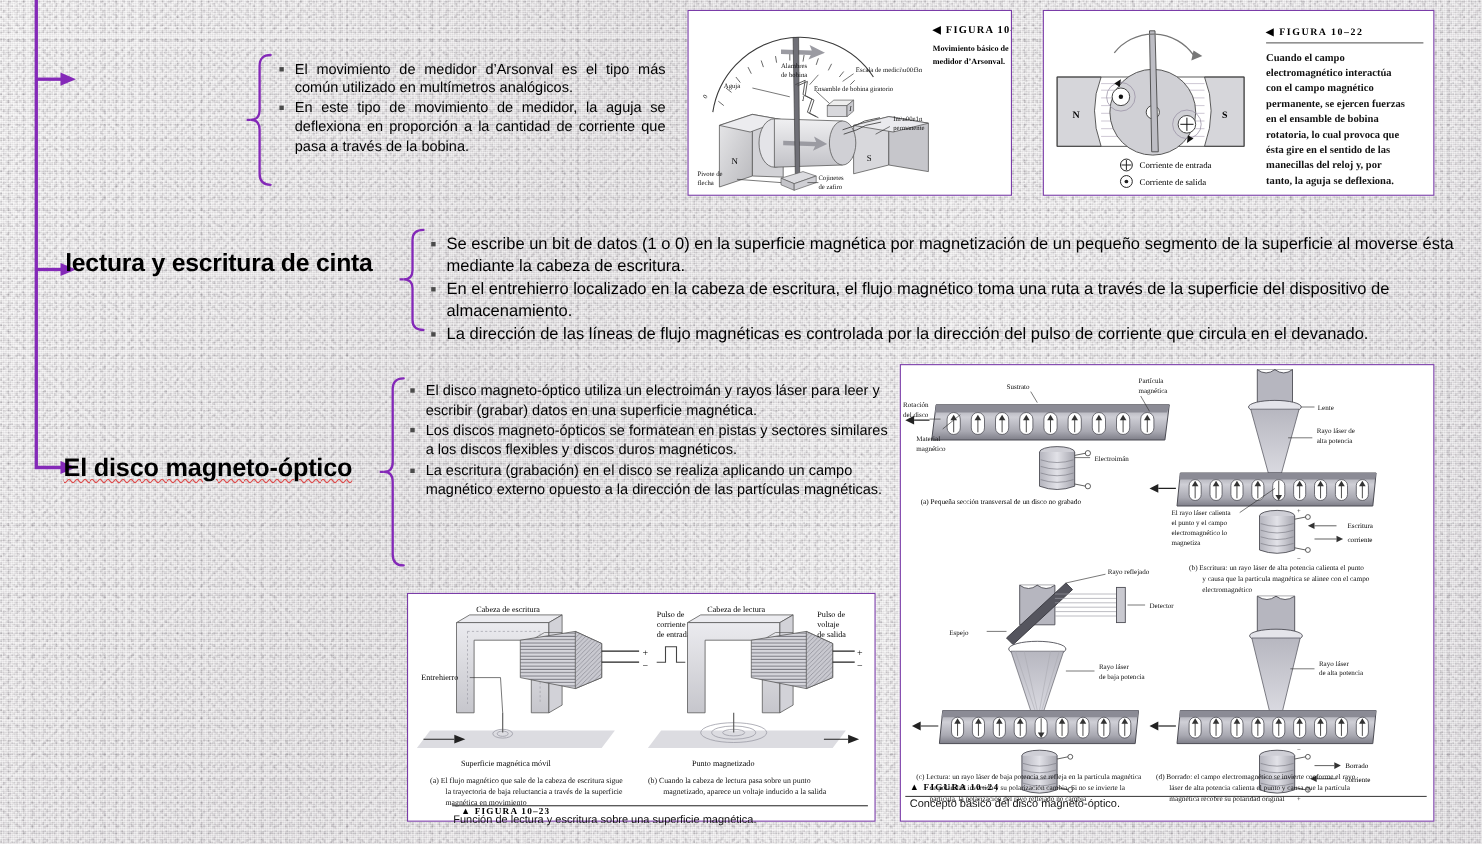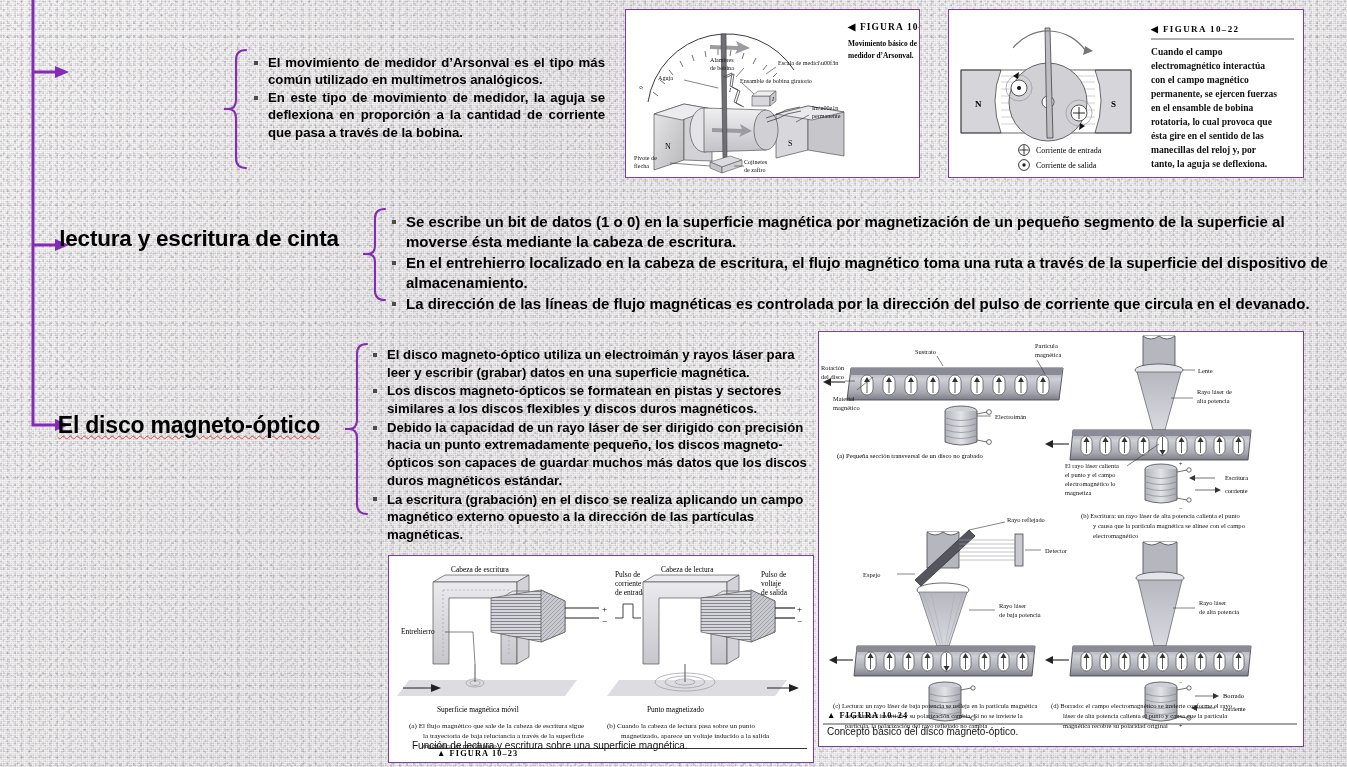--- a/index.html
+++ b/index.html
@@ -40,21 +40,21 @@
     letter-spacing:-.2px;
   }
   .h1{font-size:25px;}
   .h2{font-size:22.5px;}
   .h3{font-size:23px;}
   .sq{ text-decoration-line:underline; text-decoration-style:wavy; text-decoration-color:#e04a4a;
        text-underline-offset:2px; text-decoration-thickness:1px;}
   
   ul.bl{list-style:none;margin:0;padding:0;}
   ul.bl li{
-    position:relative;padding-left:15px;color:#000;margin-bottom:1px;font-weight:bold;
+    position:relative;padding-left:15px;color:#000;margin-bottom:1px;
   }
   ul.bl li:before{
     content:"";position:absolute;left:1px;top:.52em;
     width:4px;height:4px;background:#4b4b4b;
   }
   .just{text-align:justify;}
   .b1{font-size:13.2px;line-height:1.30;}
   .b2{font-size:15px;line-height:1.33;}
   .b3{font-size:13.2px;line-height:1.34;}
   
@@ -115,21 +115,20 @@
   </div>
 
   <svg class="abs nosel" style="left:345px;top:342px;width:26px;height:176px;">
     <path d="M22 2 Q12 2 12 12 L12 78 Q12 87 4 87 Q12 87 12 96 L12 162 Q12 172 22 172" stroke="#8429b8" stroke-width="2.1" fill="none" stroke-linecap="round"></path>
     <path d="M4 87 L0 87" stroke="#8429b8" stroke-width="2.1" fill="none"></path>
   </svg>
 
   <ul class="abs bl b3" style="left:372px;top:346px;width:436px;">
     <li>El disco magneto-óptico utiliza un electroimán y rayos láser para leer y escribir (grabar) datos en una superficie magnética.</li>
     <li>Los discos magneto-ópticos se formatean en pistas y sectores similares a los discos flexibles y discos duros magnéticos.</li>
-    <li>Debido la capacidad de un rayo láser de ser dirigido con precisión hacia un punto extremadamente pequeño, los discos magneto-ópticos son capaces de guardar muchos más datos que los discos duros magnéticos estándar.</li>
     <li>La escritura (grabación) en el disco se realiza aplicando un campo magnético externo opuesto a la dirección de las partículas magnéticas.</li>
   </ul>
 
   <div class="fig" style="left:625px;top:9px;width:293px;height:167px;">
     <svg width="293" height="167" viewBox="0 0 293 167">
       <defs>
         <linearGradient id="g21a" x1="0" y1="0" x2="1" y2="1">
           <stop offset="0" stop-color="#e8e8ea"></stop>
             <stop offset="1" stop-color="#b9b9bd"></stop>
         </linearGradient>
@@ -279,21 +278,21 @@
         <text x="202" y="87">permanente, se ejercen fuerzas</text>
         <text x="202" y="101">en el ensamble de bobina</text>
         <text x="202" y="115">rotatoria, lo cual provoca que</text>
         <text x="202" y="129">ésta gire en el sentido de las</text>
         <text x="202" y="143">manecillas del reloj y, por</text>
         <text x="202" y="157">tanto, la aguja se deflexiona.</text>
       </g>
     </svg>
   </div>
 
-  <div class="fig" style="left:388px;top:539px;width:424px;height:206px;margin-top:16px;">
+  <div class="fig" style="left:370px;top:539px;width:424px;height:206px;">
     <svg width="424" height="206" viewBox="0 0 424 206">
       <defs>
         <linearGradient id="hd" x1="0" y1="0" x2="0" y2="1">
           <stop offset="0" stop-color="#ebebef"></stop>
             <stop offset="1" stop-color="#c6c6cc"></stop>
         </linearGradient>
         <pattern id="hatch" width="4" height="4" patternUnits="userSpaceOnUse">
           <rect width="4" height="4" fill="#c9c9d0"></rect>
           <path d="M0 4 L4 0" stroke="#8e8e97" stroke-width=".7"></path>
         </pattern>

